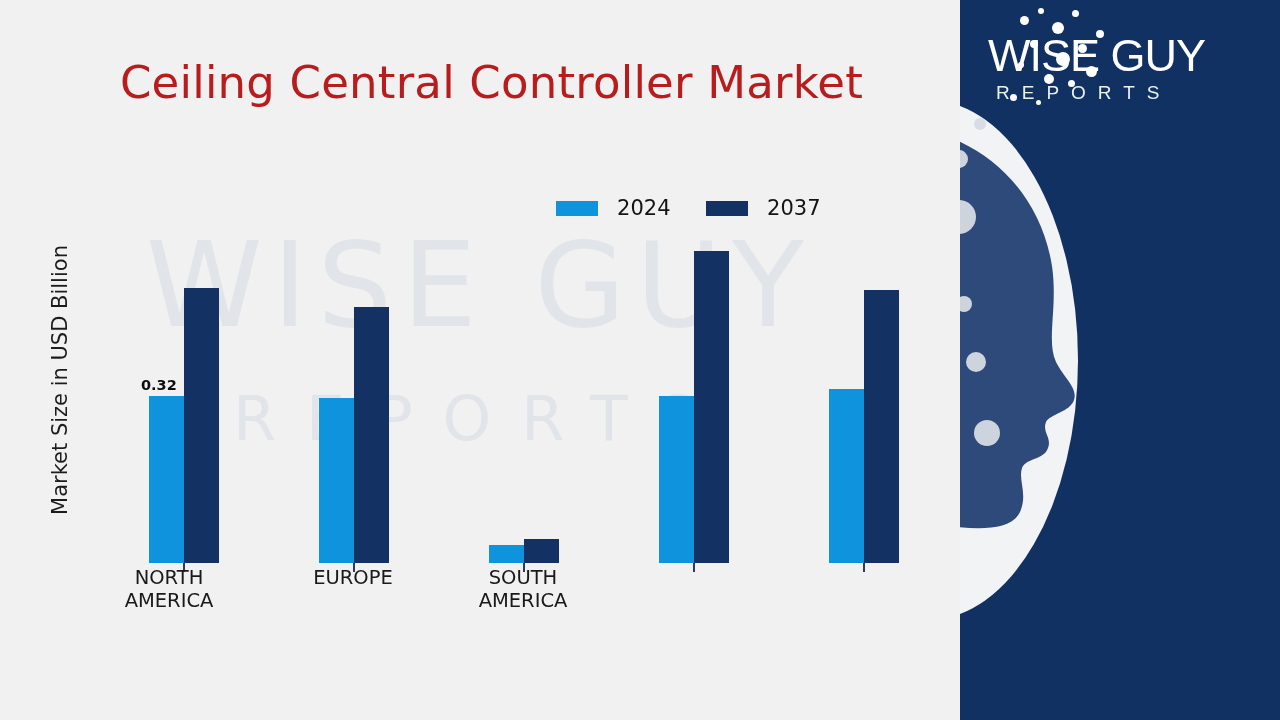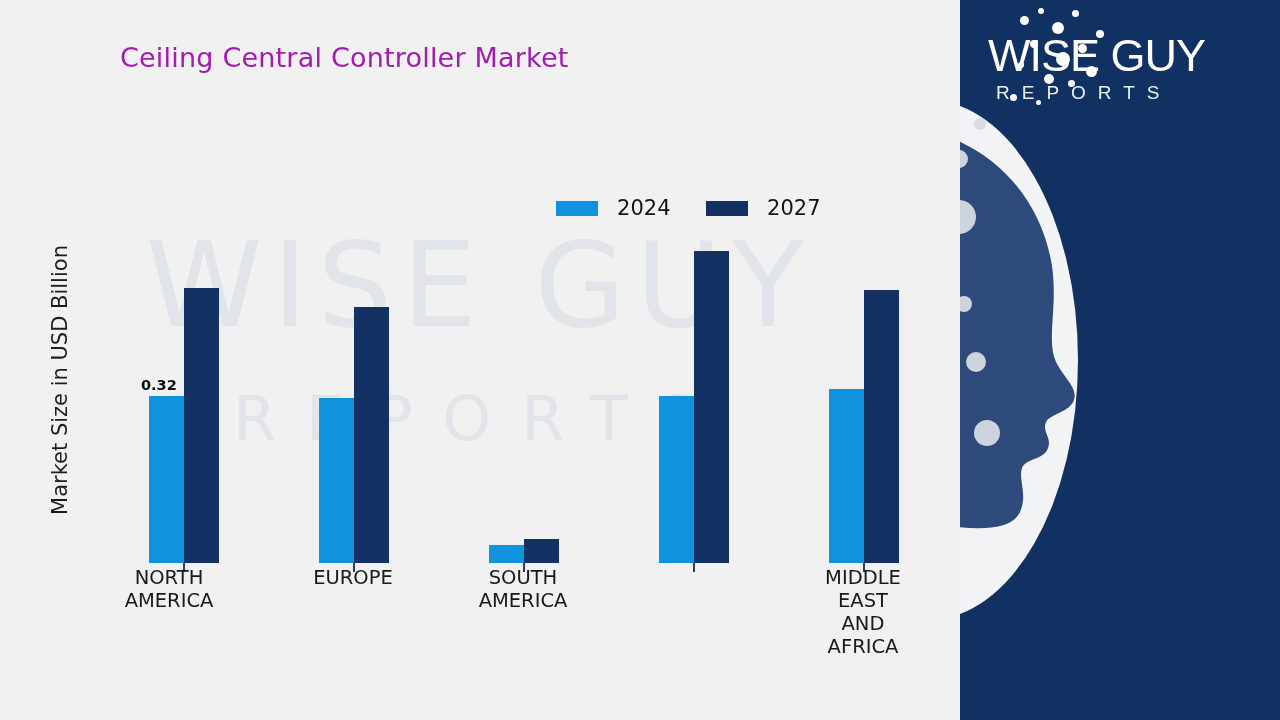--- a/index.html
+++ b/index.html
@@ -28,21 +28,21 @@
   .bubw{position:absolute;border-radius:50%;background:#ffffff;}
 
   
   #logo{position:absolute;left:988px;top:30px;width:280px;height:86px;}
   #logo .l1{position:absolute;left:0;top:0;font-size:45px;color:#ffffff;
             letter-spacing:-1px;white-space:nowrap;font-family:"Liberation Sans",sans-serif;}
   #logo .l2{position:absolute;left:8px;top:52px;font-size:19px;color:#e9f3ee;
             letter-spacing:12px;white-space:nowrap;font-family:"Liberation Sans",sans-serif;}
 
   
-  #title{position:absolute;left:120px;top:42px;font-size:27px;color:#a21caf;
+  #title{position:absolute;left:120px;top:56px;font-size:45px;color:#b91c1c;
          letter-spacing:.2px;white-space:nowrap;}
 
   
   #chart{position:absolute;left:0;top:0;width:960px;height:720px;}
   #ylabel{position:absolute;left:-110px;top:368px;width:340px;text-align:center;
           transform:rotate(-90deg);font-size:21px;color:#1c1c1c;white-space:nowrap;}
 
   #legend{position:absolute;left:556px;top:196px;height:22px;}
   .lg{position:absolute;top:0;height:22px;white-space:nowrap;}
   .lgsw{display:inline-block;width:42px;height:15px;vertical-align:middle;}
@@ -111,21 +111,21 @@
   <div id="chart">
     <div id="ylabel">Market Size in USD Billion</div>
 
     <div id="legend">
       <div class="lg" style="left:0;">
         <span class="lgsw" style="background:#0e93dc;"></span>
         <span class="lgtx">2024</span>
       </div>
       <div class="lg" style="left:150px;">
         <span class="lgsw" style="background:#133263;"></span>
-        <span class="lgtx">2027</span>
+        <span class="lgtx">2037</span>
       </div>
     </div>
 
     <div class="bar" style="left:149px;top:396px;height:167px;background:#0e93dc;"></div>
     <div class="bar" style="left:184px;top:288px;height:275px;background:#133263;"></div>
     <div class="vlab" style="left:141px;top:377px;">0.32</div>
     <div class="tick" style="left:183px;top:563px;"></div>
     <div class="lbl" style="left:84px;top:566px;width:170px;">NORTH
 AMERICA</div>
 
@@ -140,18 +140,14 @@
     <div class="lbl" style="left:438px;top:566px;width:170px;">SOUTH
 AMERICA</div>
 
     <div class="bar" style="left:659px;top:396px;height:167px;background:#0e93dc;"></div>
     <div class="bar" style="left:694px;top:251px;height:312px;background:#133263;"></div>
     <div class="tick" style="left:693px;top:563px;"></div>
 
     <div class="bar" style="left:829px;top:389px;height:174px;background:#0e93dc;"></div>
     <div class="bar" style="left:864px;top:290px;height:273px;background:#133263;"></div>
     <div class="tick" style="left:863px;top:563px;"></div>
-    <div class="lbl" style="left:778px;top:566px;width:170px;">MIDDLE
-EAST
-AND
-AFRICA</div>
   </div>
 </div>
 
 </body></html>

